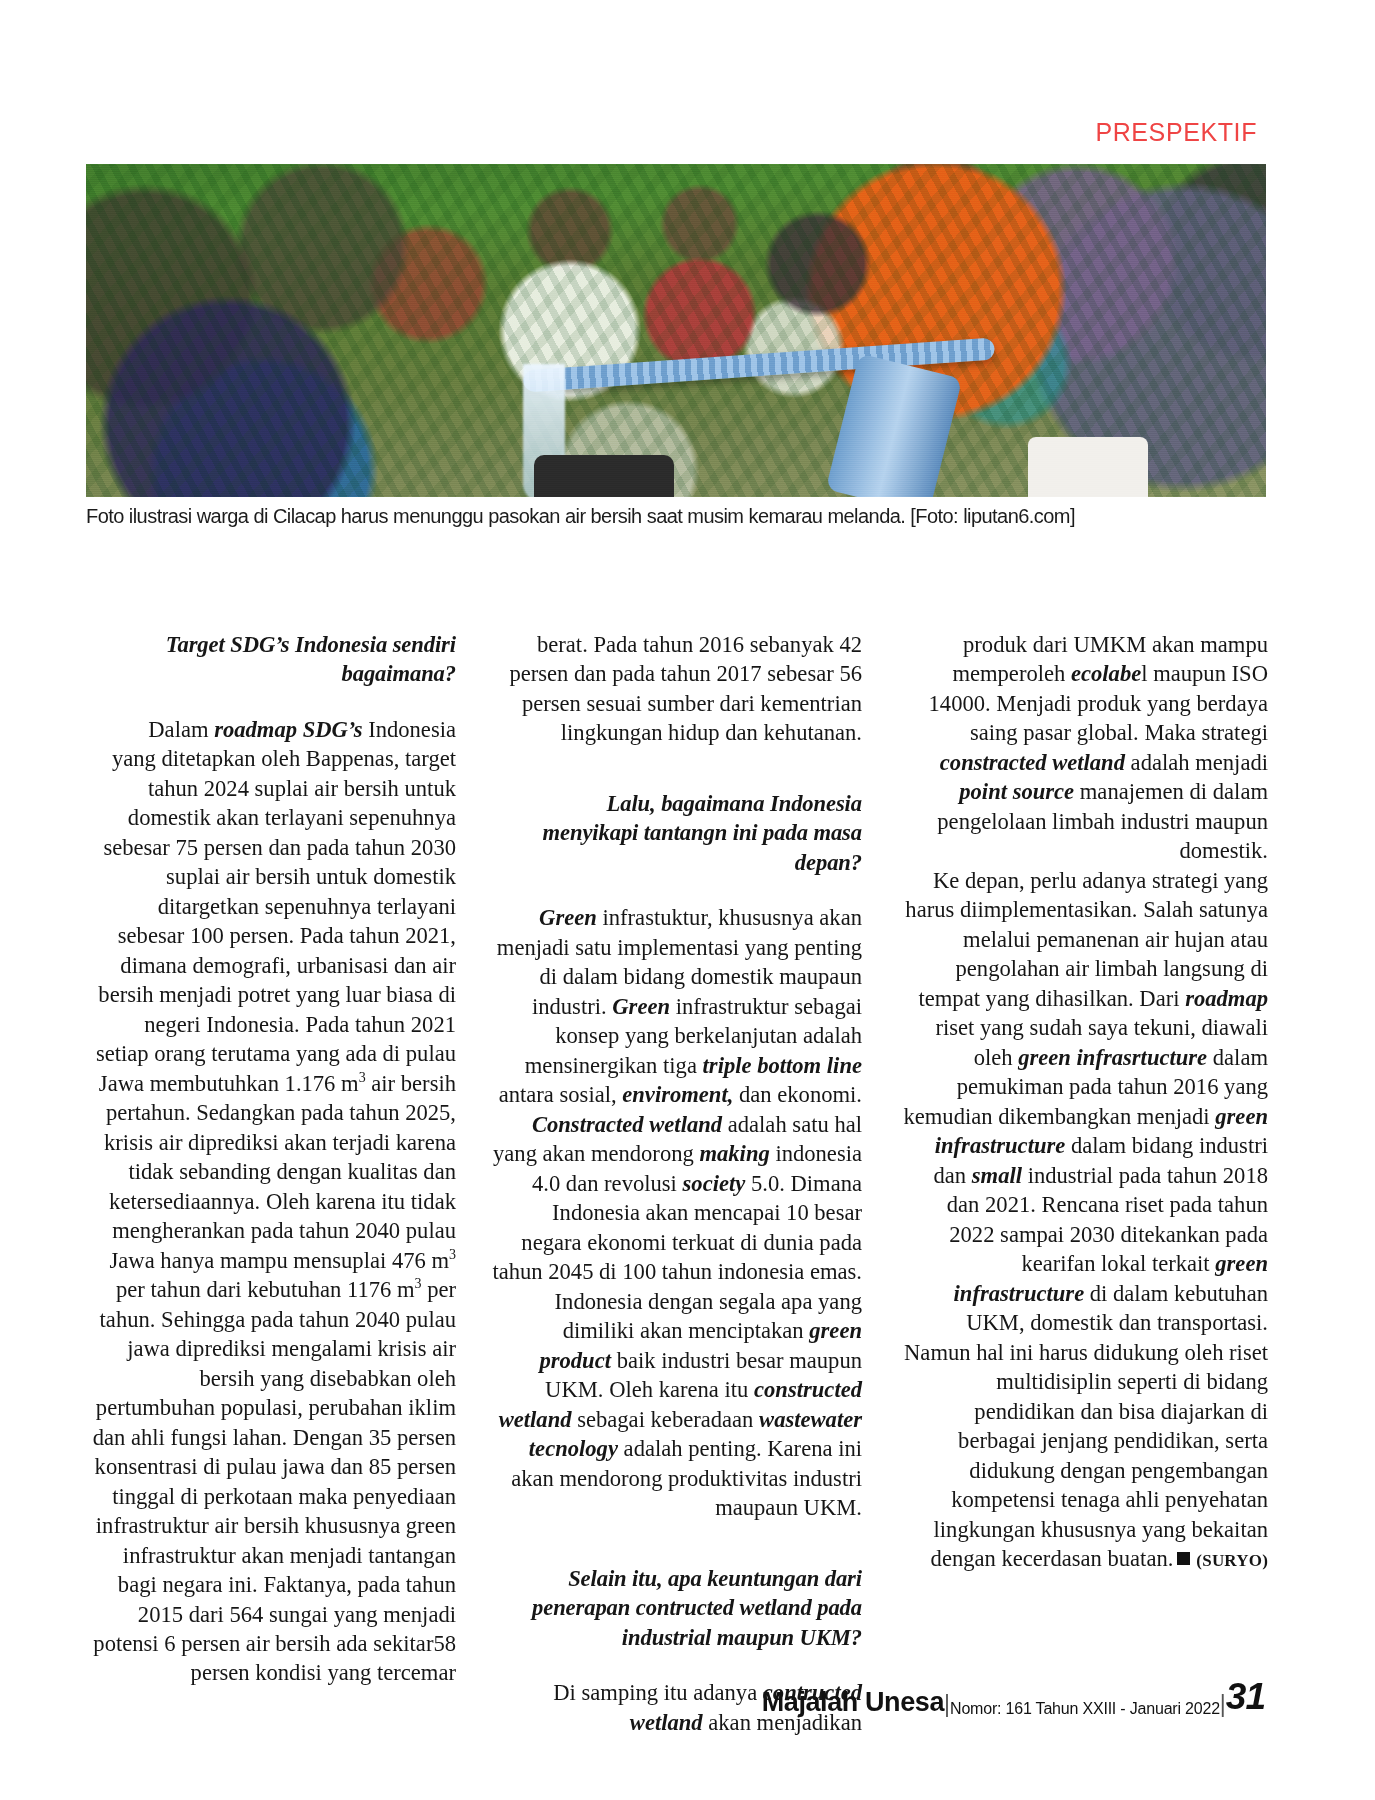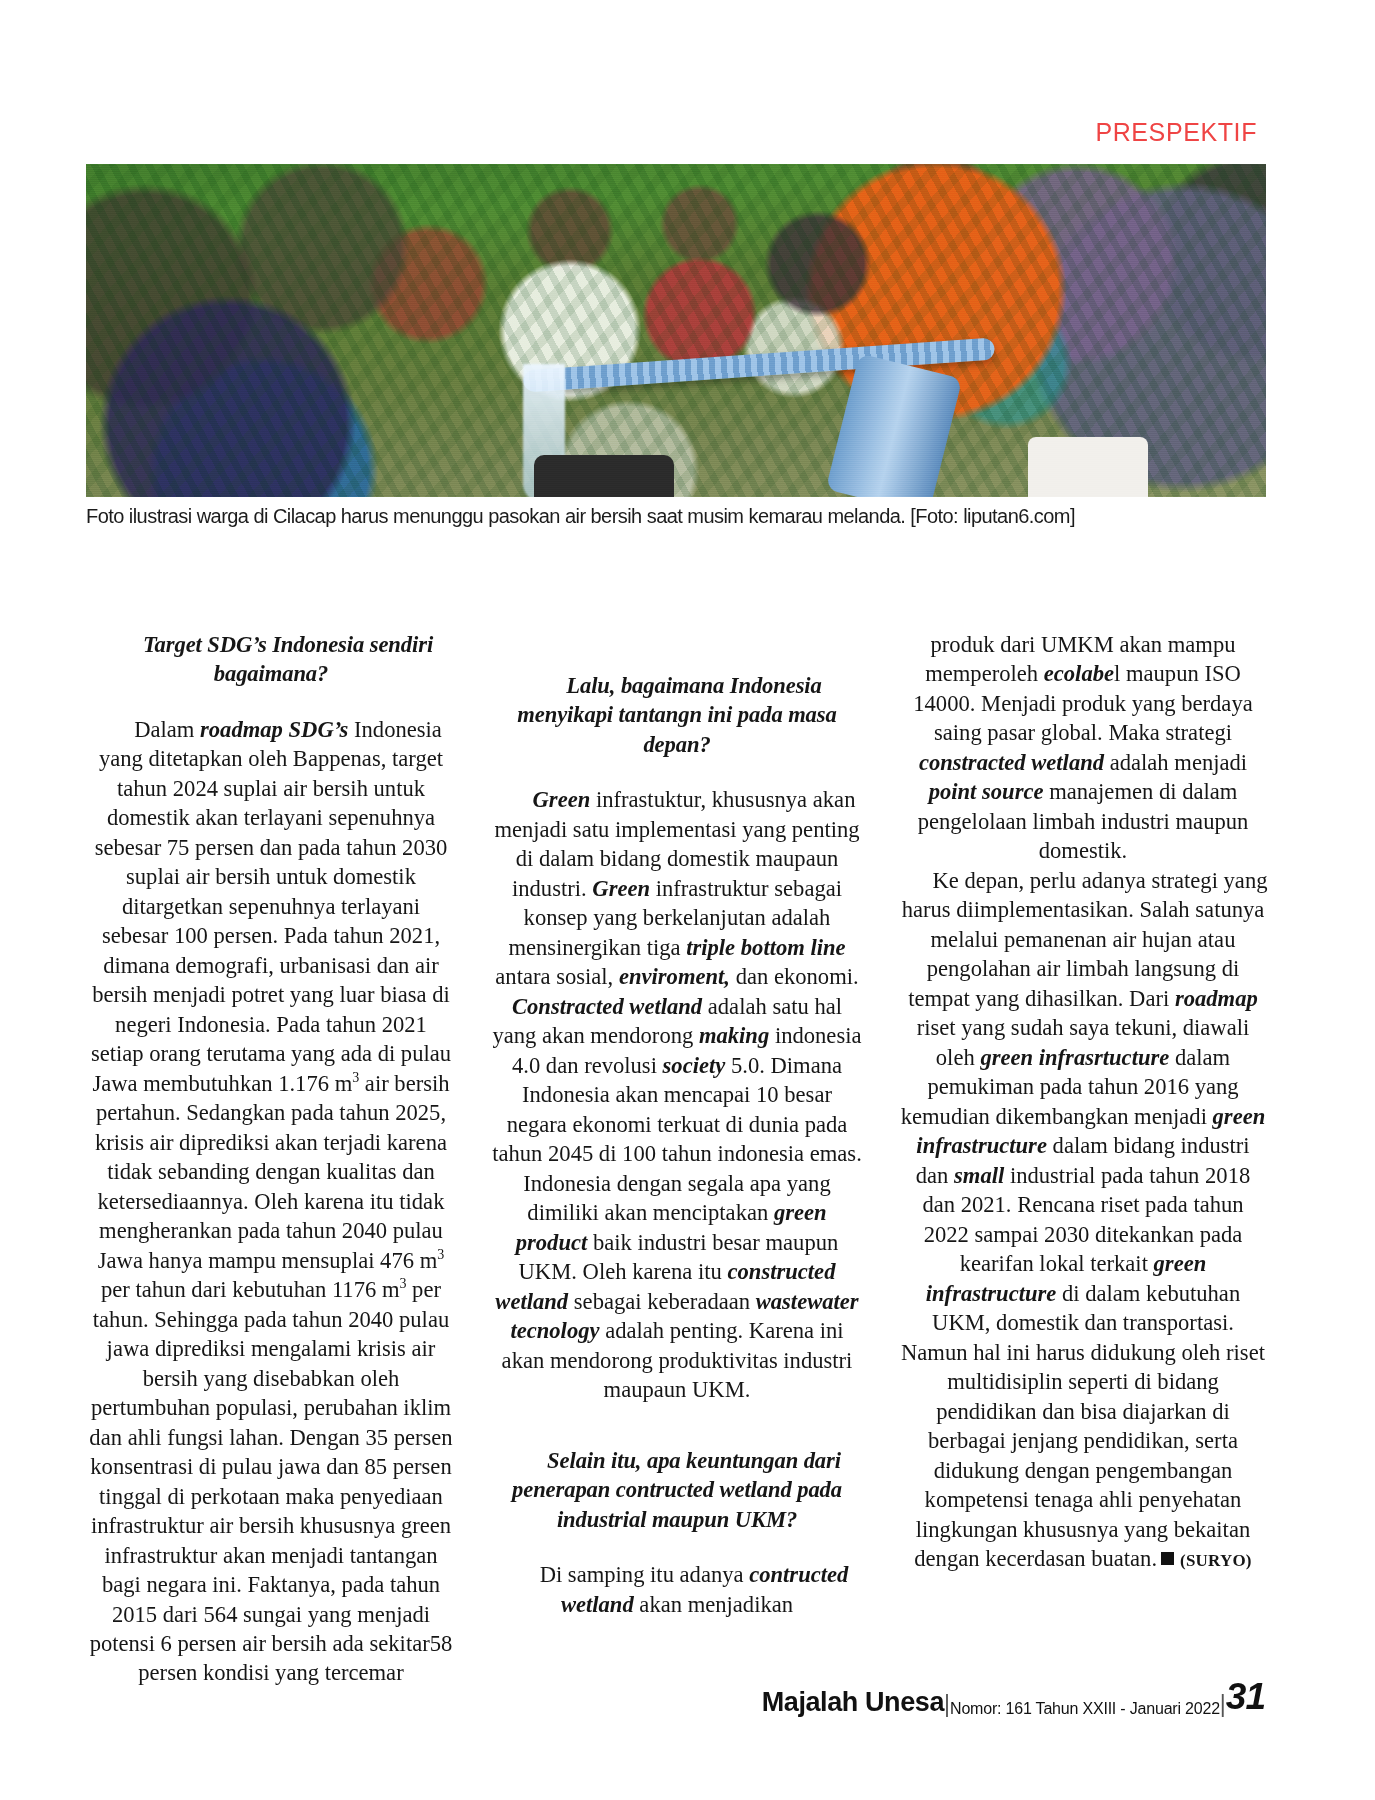--- a/index.html
+++ b/index.html
@@ -127,21 +127,21 @@
     position: absolute;
     left: 86px; top: 630px;
     width: 1182px; height: 1000px;
     display: flex;
     gap: 36px;
   }
   .col {
     width: 370px;
     font-size: 22.6px;
     line-height: 1.305;
-    text-align: center;
+    text-align: right;
     color: #161616;
   }
   .col p { margin: 0; }
   .col p.body { text-indent: 34px; }
   .col p.cont  { text-indent: 0; }
   .col p.qhead {
     font-weight: bold;
     font-style: italic;
     text-indent: 34px;
     margin-top: 41px;
@@ -200,20 +200,21 @@
 <div class="caption">Foto ilustrasi warga di Cilacap harus menunggu pasokan air bersih saat musim kemarau melanda. [Foto: liputan6.com]</div>
 
 <div class="columns">
 
   <div class="col">
     <p class="qhead first">Target SDG’s Indonesia sendiri bagaimana?</p>
     <p class="body"><span>Dalam </span><em>roadmap SDG’s</em><span> Indonesia yang ditetapkan oleh Bappenas, target tahun 2024 suplai air bersih untuk domestik akan terlayani sepenuhnya sebesar 75 persen dan pada tahun 2030 suplai air bersih untuk domestik ditargetkan sepenuhnya terlayani sebesar 100 persen. Pada tahun 2021, dimana demografi, urbanisasi dan air bersih menjadi potret yang luar biasa di negeri Indonesia. Pada tahun 2021 setiap orang terutama yang ada di pulau Jawa membutuhkan 1.176 m</span><sup>3</sup><span> air bersih pertahun. Sedangkan pada tahun 2025, krisis air diprediksi akan terjadi karena tidak sebanding dengan kualitas dan ketersediaannya. Oleh karena itu tidak mengherankan pada tahun 2040 pulau Jawa hanya mampu mensuplai 476 m</span><sup>3</sup><span> per tahun dari kebutuhan 1176 m</span><sup>3</sup><span> per tahun. Sehingga pada tahun 2040 pulau jawa diprediksi mengalami krisis air bersih yang disebabkan oleh pertumbuhan populasi, perubahan iklim dan ahli fungsi lahan. Dengan 35 persen konsentrasi di pulau jawa dan 85 persen tinggal di perkotaan maka penyediaan infrastruktur air bersih khususnya green infrastruktur akan menjadi tantangan bagi negara ini. Faktanya, pada tahun 2015 dari 564 sungai yang menjadi potensi 6 persen air bersih ada sekitar58 persen kondisi yang tercemar</span></p>
   </div>
 
   <div class="col">
+    <p class="cont">berat. Pada tahun 2016 sebanyak 42 persen dan pada tahun 2017 sebesar 56 persen sesuai sumber dari kementrian lingkungan hidup dan kehutanan.</p>
     <p class="qhead">Lalu, bagaimana Indonesia menyikapi tantangn ini pada masa depan?</p>
     <p class="body"><em>Green</em><span> infrastuktur, khususnya akan menjadi satu implementasi yang penting di dalam bidang domestik maupaun industri. </span><em>Green</em><span> infrastruktur sebagai konsep yang berkelanjutan adalah mensinergikan tiga </span><em>triple bottom line</em><span> antara sosial, </span><em>enviroment,</em><span> dan ekonomi. </span><em>Constracted wetland</em><span> adalah satu hal yang akan mendorong </span><em>making</em><span> indonesia 4.0 dan revolusi </span><em>society</em><span> 5.0. Dimana Indonesia akan mencapai 10 besar negara ekonomi terkuat di dunia pada tahun 2045 di 100 tahun indonesia emas. Indonesia dengan segala apa yang dimiliki akan menciptakan </span><em>green product</em><span> baik industri besar maupun UKM. Oleh karena itu </span><em>constructed wetland</em><span> sebagai keberadaan </span><em>wastewater tecnology</em><span> adalah penting. Karena ini akan mendorong produktivitas industri maupaun UKM.</span></p>
     <p class="qhead">Selain itu, apa keuntungan dari penerapan contructed wetland pada industrial maupun UKM?</p>
     <p class="body"><span>Di samping itu adanya </span><em>contructed wetland</em><span> akan menjadikan</span></p>
   </div>
 
   <div class="col">
     <p class="cont"><span>produk dari UMKM akan mampu memperoleh </span><em>ecolabe</em><span>l maupun ISO 14000. Menjadi produk yang berdaya saing pasar global. Maka strategi </span><em>constracted wetland</em><span> adalah menjadi </span><em>point source</em><span> manajemen di dalam pengelolaan limbah industri maupun domestik.</span></p>
     <p class="body"><span>Ke depan, perlu adanya strategi yang harus diimplementasikan. Salah satunya melalui pemanenan air hujan atau pengolahan air limbah langsung di tempat yang dihasilkan. Dari </span><em>roadmap</em><span> riset yang sudah saya tekuni, diawali oleh </span><em>green infrasrtucture</em><span> dalam pemukiman pada tahun 2016 yang kemudian dikembangkan menjadi </span><em>green infrastructure</em><span> dalam bidang industri dan </span><em>small</em><span> industrial pada tahun 2018 dan 2021. Rencana riset pada tahun 2022 sampai 2030 ditekankan pada kearifan lokal terkait </span><em>green infrastructure</em><span> di dalam kebutuhan UKM, domestik dan transportasi. Namun hal ini harus didukung oleh riset multidisiplin seperti di bidang pendidikan dan bisa diajarkan di berbagai jenjang pendidikan, serta didukung dengan pengembangan kompetensi tenaga ahli penyehatan lingkungan khususnya yang bekaitan dengan kecerdasan buatan.</span><span class="endmark"></span><span class="byline">(SURYO)</span></p>
   </div>

